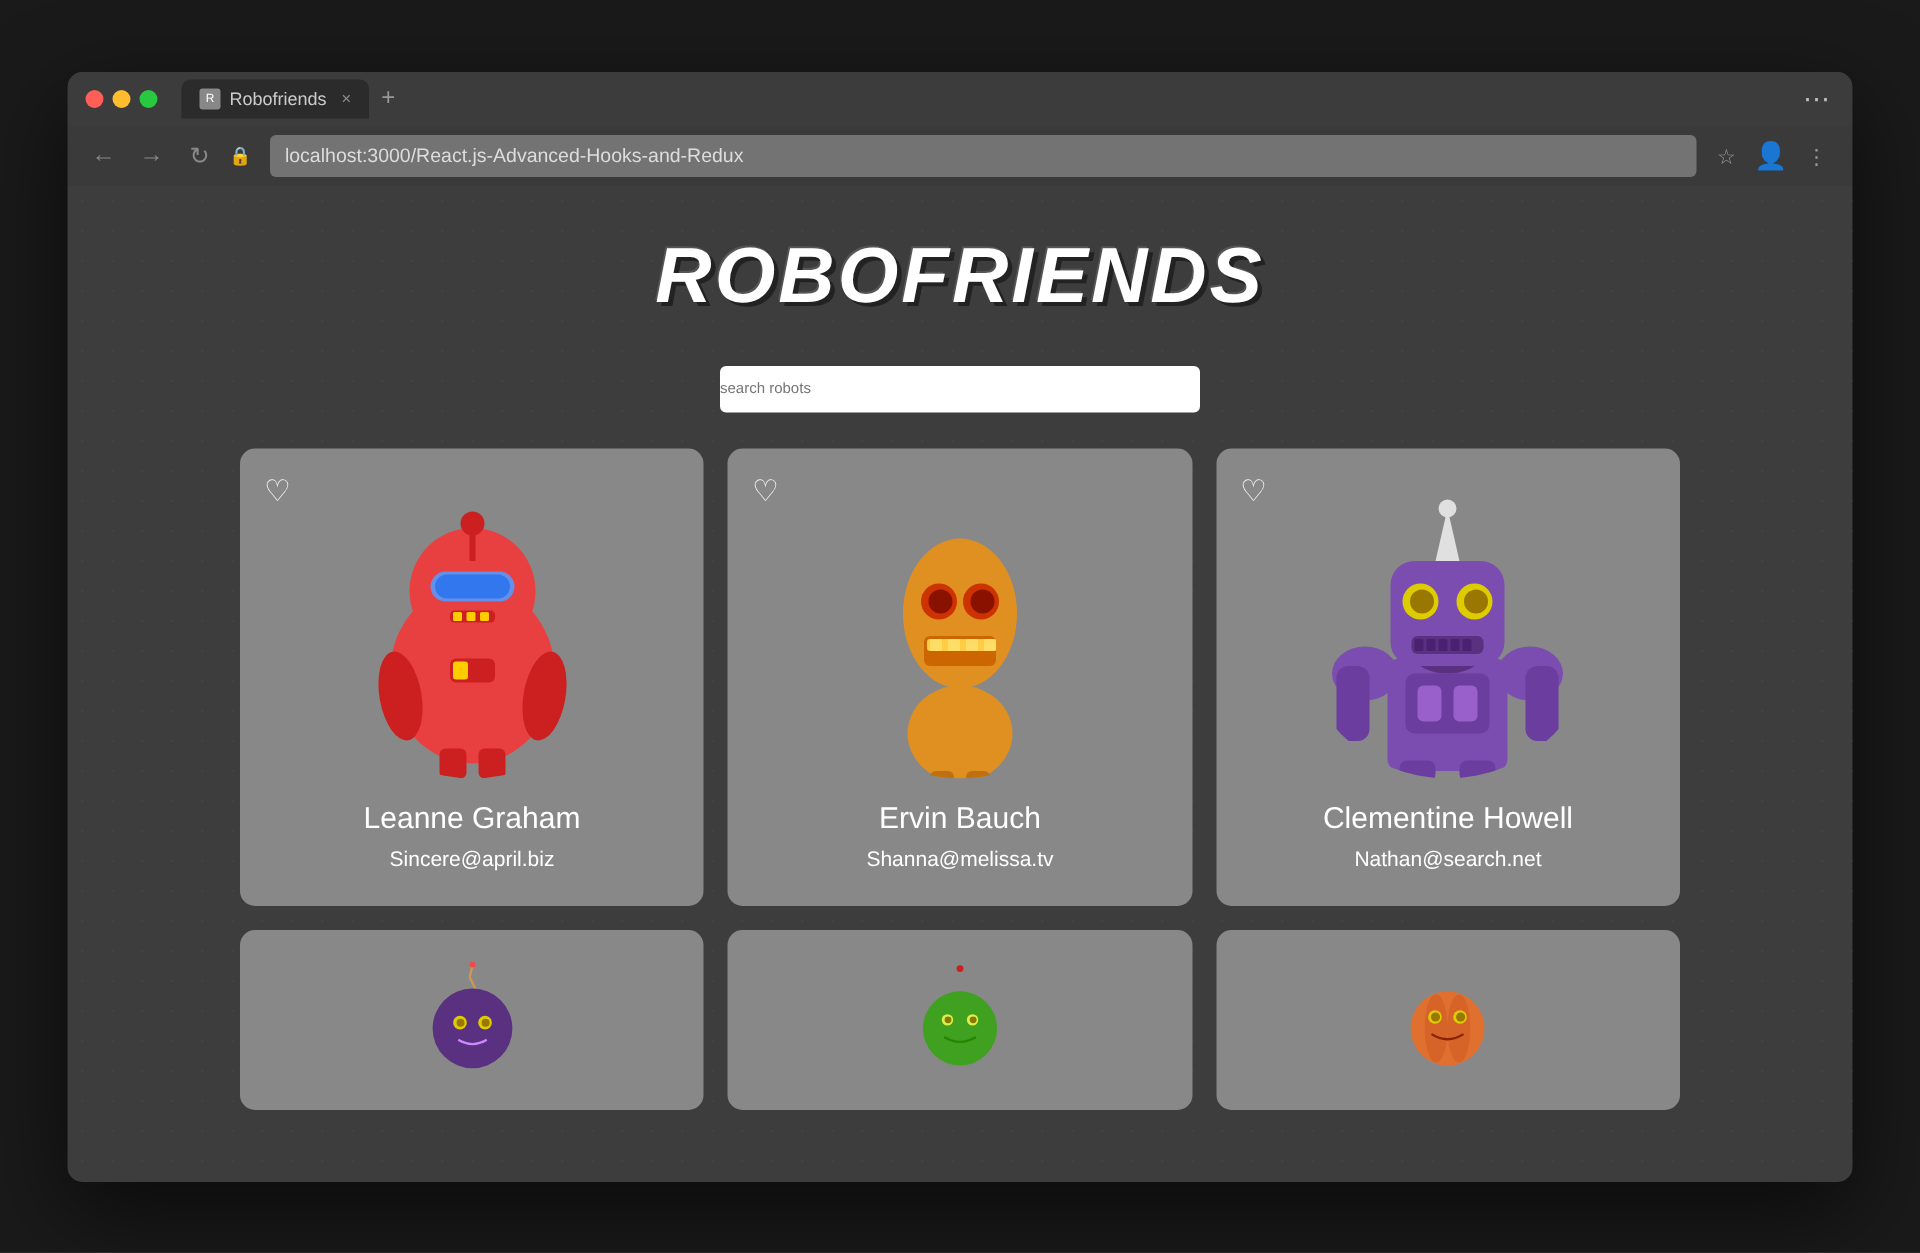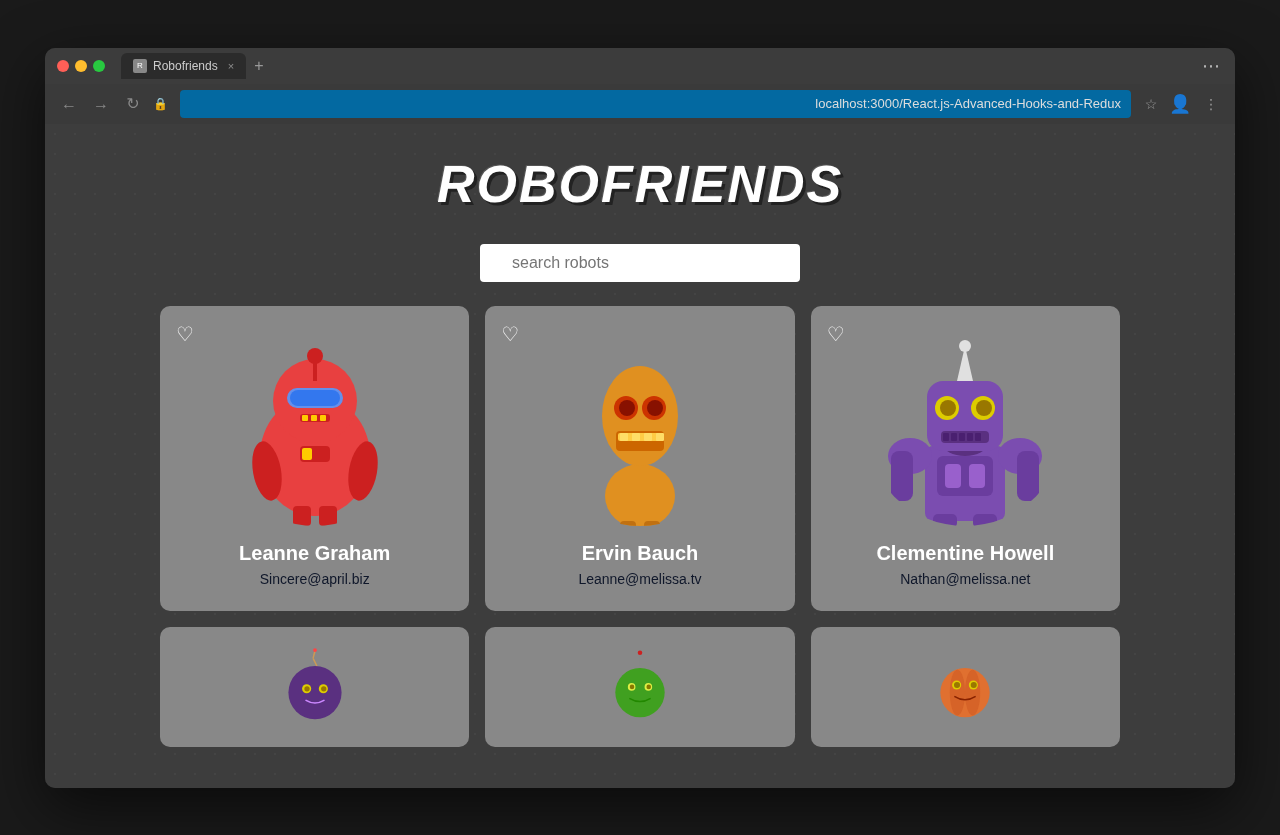--- a/index.html
+++ b/index.html
@@ -117,29 +117,28 @@
       width: 24px;
       height: 24px;
       display: flex;
       align-items: center;
       justify-content: center;
       border-radius: 50%;
     }
 
     .address-bar {
       flex: 1;
-      background: #0369a1;
+      background: #737373;
       border: none;
       border-radius: 4px;
       color: #ddd;
       font-size: 13px;
       padding: 4px 10px;
       height: 28px;
       outline: none;
-      text-align: right;
     }
 
     .toolbar-right {
       display: flex;
       gap: 6px;
       align-items: center;
     }
 
     .toolbar-icon-btn {
       background: none;
@@ -183,25 +182,25 @@
       font-style: italic;
       letter-spacing: 2px;
     }
 
     .search-container {
       margin-bottom: 24px;
     }
 
     .search-input {
       width: 320px;
-      padding: 10px 32px;
+      padding: 10px 0;
       background: white;
       border: none;
       border-radius: 4px;
-      font-size: 16px;
+      font-size: 10px;
       color: #999;
       outline: none;
     }
 
     .cards-grid {
       display: grid;
       grid-template-columns: repeat(3, 1fr);
       gap: 16px;
       width: 100%;
       max-width: 960px;
@@ -242,27 +241,27 @@
       left: 16px;
       color: white;
       font-size: 20px;
       cursor: pointer;
       opacity: 0.9;
     }
 
     .robot-name {
       color: white;
       font-size: 20px;
-      font-weight: 700;
+      font-weight: 400;
       margin-bottom: 6px;
       text-align: center;
     }
 
     .robot-email {
-      color: #0f172a;
+      color: #ffffff;
       font-size: 14px;
       text-align: center;
     }
 
     .card-partial {
       height: 120px;
       overflow: hidden;
     }
   </style>
 </head>
@@ -366,21 +365,21 @@
             <rect x="80" y="107" width="8" height="8" rx="1" fill="#ffdd66"></rect>
             <rect x="92" y="107" width="8" height="8" rx="1" fill="#ffdd66"></rect>
             <rect x="104" y="107" width="8" height="8" rx="1" fill="#ffdd66"></rect>
             <rect x="116" y="107" width="8" height="8" rx="1" fill="#ffdd66"></rect>
 
             <rect x="80" y="195" width="16" height="12" rx="4" fill="#c07010"></rect>
             <rect x="104" y="195" width="16" height="12" rx="4" fill="#c07010"></rect>
           </svg>
         </div>
         <div class="robot-name">Ervin Bauch</div>
-        <div class="robot-email">Leanne@melissa.tv</div>
+        <div class="robot-email">Shanna@melissa.tv</div>
       </div>
 
       <div class="robot-card">
         <span class="heart-icon">♡</span>
         <div class="robot-avatar">
           <svg viewBox="0 0 200 200" class="robot-svg">
 
             <rect x="60" y="120" width="80" height="75" rx="8" fill="#7b4db0"></rect>
 
             <ellipse cx="45" cy="130" rx="22" ry="18" fill="#7b4db0"></ellipse>
@@ -410,21 +409,21 @@
 
             <rect x="72" y="130" width="56" height="40" rx="6" fill="#6a3d9e"></rect>
             <rect x="80" y="138" width="16" height="24" rx="4" fill="#9960cc"></rect>
             <rect x="104" y="138" width="16" height="24" rx="4" fill="#9960cc"></rect>
 
             <rect x="68" y="188" width="24" height="14" rx="5" fill="#6a3d9e"></rect>
             <rect x="108" y="188" width="24" height="14" rx="5" fill="#6a3d9e"></rect>
           </svg>
         </div>
         <div class="robot-name">Clementine Howell</div>
-        <div class="robot-email">Nathan@melissa.net</div>
+        <div class="robot-email">Nathan@search.net</div>
       </div>
 
       <div class="robot-card card-partial">
         <div class="robot-avatar" style="margin-bottom:0;">
           <svg viewBox="0 0 200 200" class="robot-svg">
 
             <line x1="100" y1="10" x2="95" y2="30" stroke="#cc9955" stroke-width="4"></line>
             <line x1="95" y1="30" x2="105" y2="50" stroke="#cc9955" stroke-width="4"></line>
             <circle cx="100" cy="8" r="5" fill="#ff4444"></circle>
 

